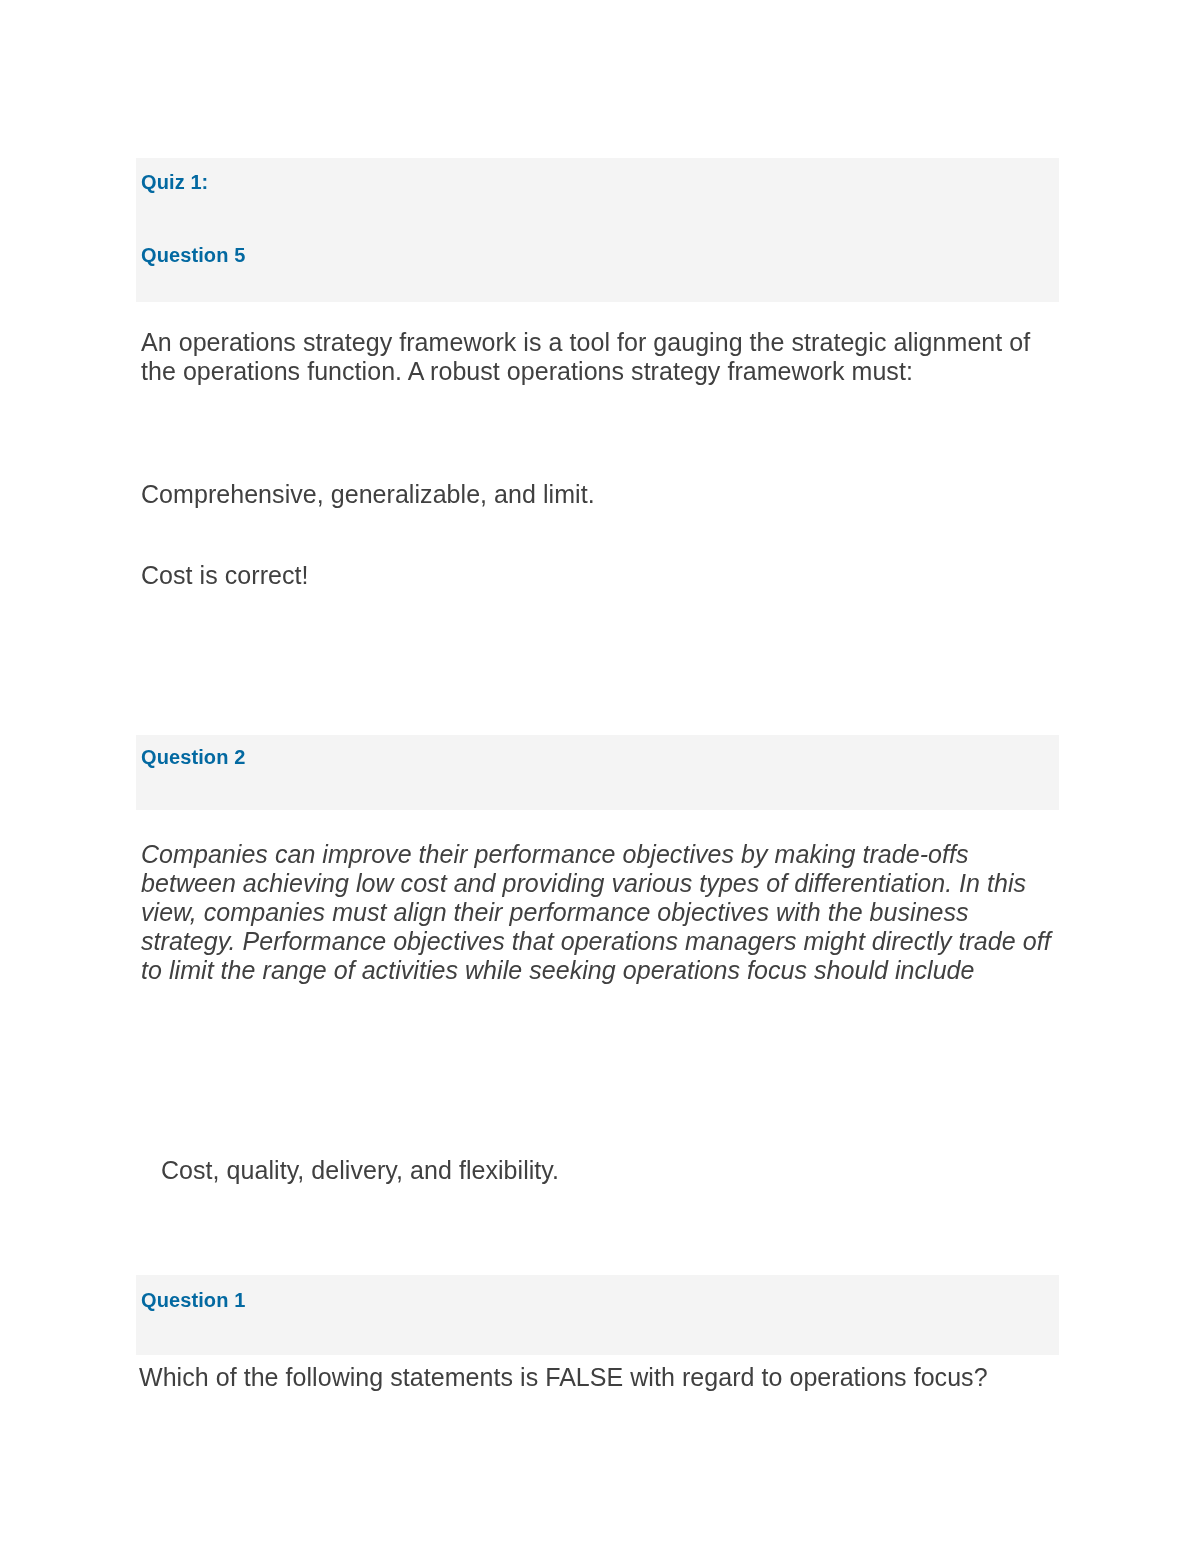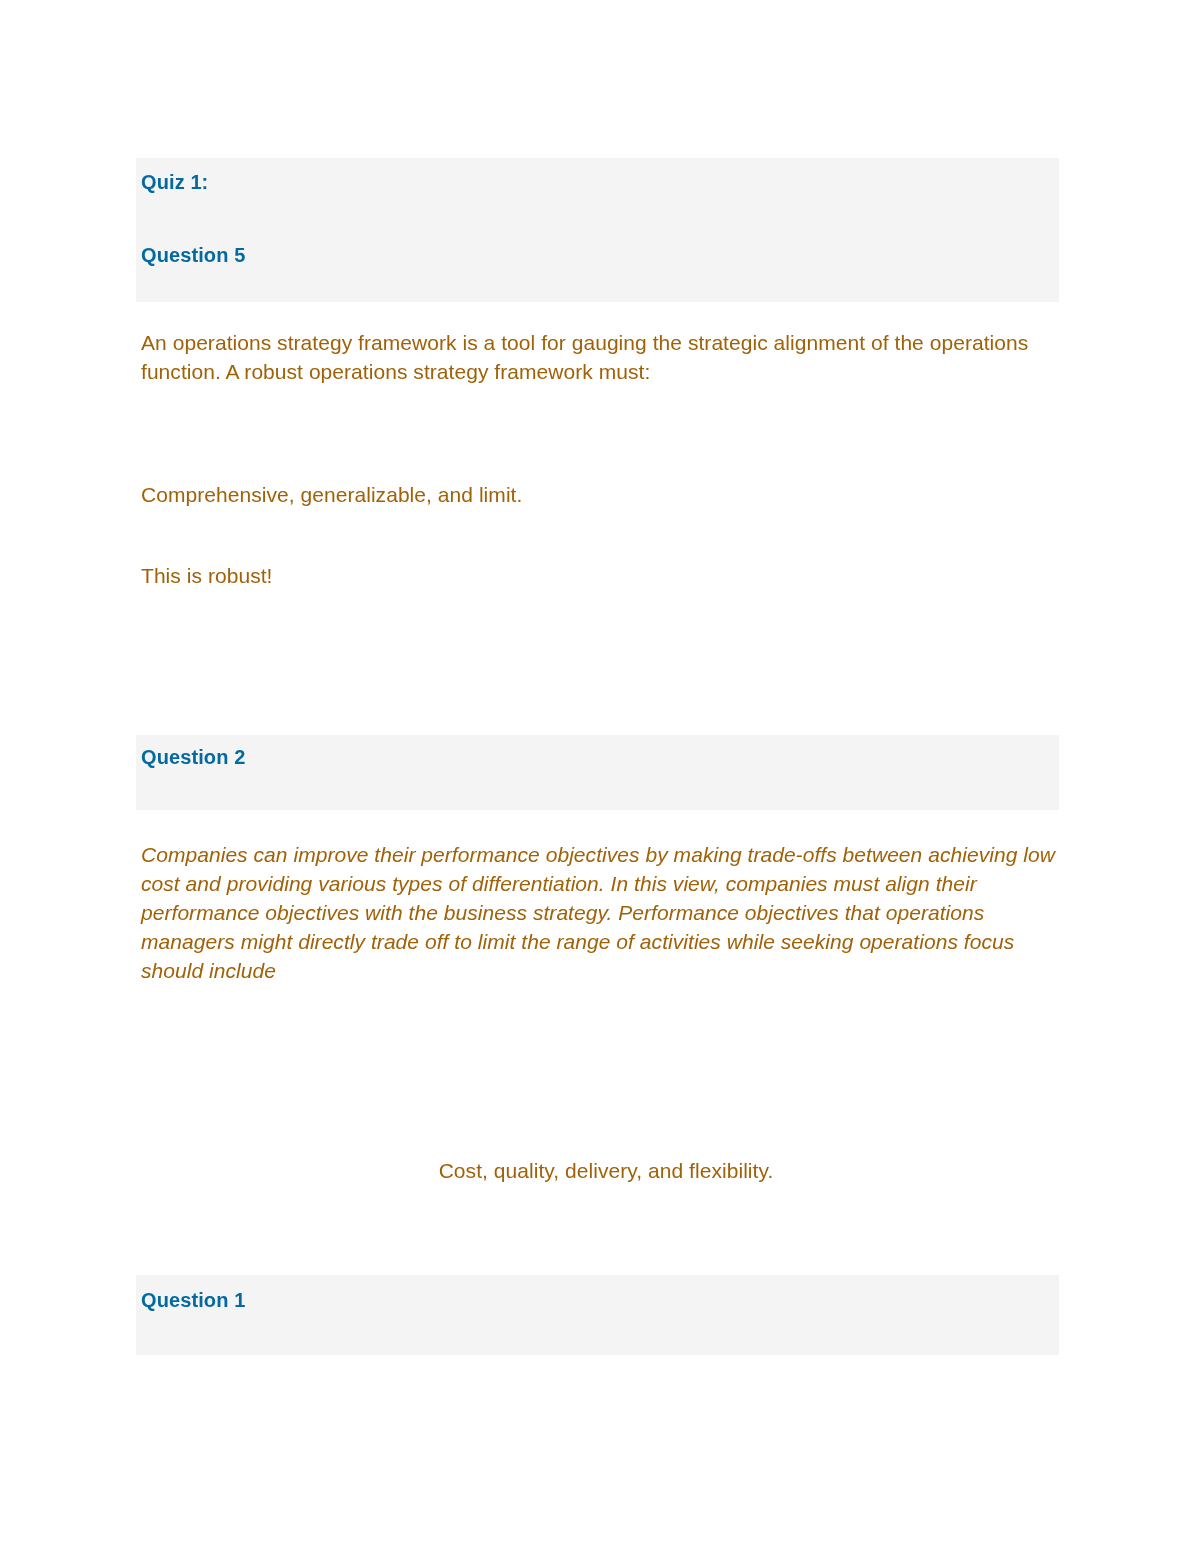--- a/index.html
+++ b/index.html
@@ -39,23 +39,23 @@
     font-family: "Liberation Sans", sans-serif;
     font-size: 20px;
     font-weight: bold;
     color: #0369a1;
     letter-spacing: 0.1px;
     line-height: 26px;
   }
 
   .para {
     font-family: "Liberation Sans", sans-serif;
-    font-size: 21px;
+    font-size: 25px;
     line-height: 29px;
-    color: #a16207;
+    color: #404040;
     margin: 0;
     letter-spacing: 0.05px;
   }
 
   .para.indent {
     padding-left: 20px;
   }
 
   
   .band-1 {
@@ -102,21 +102,20 @@
     top: 840px;
     width: 918px;
     font-style: italic;
   }
 
   .p-a2 {
     position: absolute;
     left: 141px;
     top: 1156px;
     width: 890px;
-    text-align: center;
   }
 
   .band-3 {
     position: absolute;
     left: 136px;
     top: 1275px;
     height: 80px;
   }
   .band-3 .q-heading { padding-top: 12px; }
 
@@ -136,32 +135,33 @@
     <div class="band-inner">
       <h1 class="quiz-title">Quiz 1:</h1>
       <h2 class="q-heading">Question 5</h2>
     </div>
   </div>
 
   <p class="para p-q1">An operations strategy framework is a tool for gauging the strategic alignment of the operations function. A robust operations strategy framework must:</p>
 
   <p class="para p-a1">Comprehensive, generalizable, and limit.</p>
 
-  <p class="para p-f1">This is robust!</p>
+  <p class="para p-f1">Cost is correct!</p>
 
   <div class="band band-2">
     <div class="band-inner">
       <h2 class="q-heading">Question 2</h2>
     </div>
   </div>
 
   <p class="para p-q2">Companies can improve their performance objectives by making trade-offs between achieving low cost and providing various types of differentiation. In this view, companies must align their performance objectives with the business strategy. Performance objectives that operations managers might directly trade off to limit the range of activities while seeking operations focus should include</p>
 
   <p class="para indent p-a2">Cost, quality, delivery, and flexibility.</p>
 
   <div class="band band-3">
     <div class="band-inner">
       <h2 class="q-heading">Question 1</h2>
     </div>
   </div>
 
+  <p class="para p-q3">Which of the following statements is FALSE with regard to operations focus?</p>
 
 </div>
 
 </body></html>

